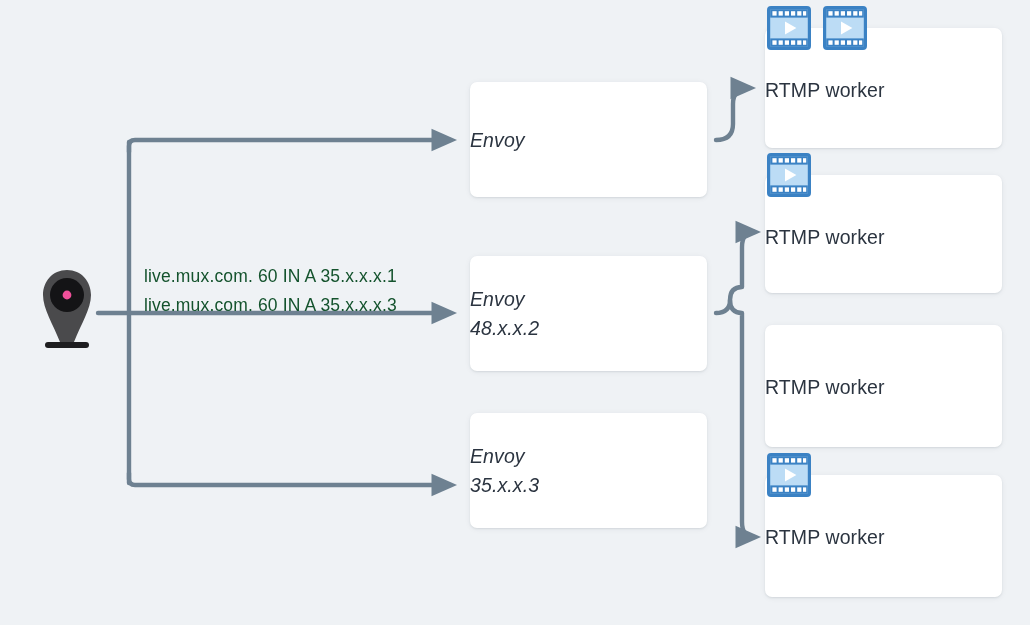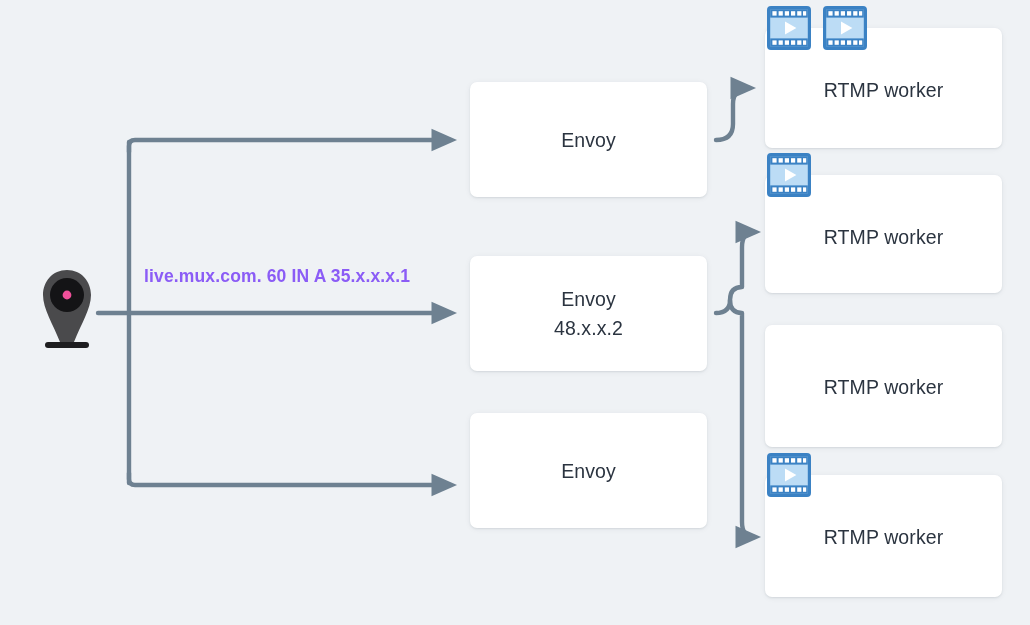--- a/index.html
+++ b/index.html
@@ -43,29 +43,29 @@
     position: absolute;
     background: #ffffff;
     border-radius: 7px;
     box-shadow: 0 1px 2px rgba(36, 48, 62, 0.10),
                 0 1px 6px rgba(36, 48, 62, 0.06);
   }
   .card-label {
     position: absolute;
     left: 0;
     right: 0;
-    text-align: center;
     font-size: 19.5px;
     line-height: 29px;
     color: #2b3440;
     letter-spacing: 0.1px;
   }
   .envoy .card-label {
     top: 50%;
     transform: translateY(-50%);
+    font-style: italic;
   }
 
   .envoy-1 { left: 470px; top: 82px;  width: 237px; height: 115px; }
   .envoy-2 { left: 470px; top: 256px; width: 237px; height: 115px; }
   .envoy-3 { left: 470px; top: 413px; width: 237px; height: 115px; }
 
   .worker-1 { left: 765px; top: 28px;  width: 237px; height: 120px; }
   .worker-2 { left: 765px; top: 175px; width: 237px; height: 118px; }
   .worker-3 { left: 765px; top: 325px; width: 237px; height: 122px; }
   .worker-4 { left: 765px; top: 475px; width: 237px; height: 122px; }
@@ -93,24 +93,23 @@
   
   .dns-block {
     position: absolute;
     left: 144px;
     top: 262px;
     width: 320px;
   }
   .dns-line {
     font-size: 17.5px;
     line-height: 29px;
-    color: #8b5cf6;
+    color: #14532d;
     white-space: nowrap;
     letter-spacing: 0.15px;
-    font-weight: bold;
   }
 </style>
 </head>
 <body>
 
 <div id="canvas">
 
   <svg id="wires" viewBox="0 0 1030 625">
     <defs>
       <marker id="arrowhead" markerWidth="7" markerHeight="7" refX="4.6" refY="3" orient="auto" markerUnits="strokeWidth">
@@ -146,38 +145,40 @@
                C17,56 7,41 7,27
                C7,13.5 16.5,2 31,2 Z" fill="#4a4a4c"></path>
       <circle cx="31" cy="27" r="17" fill="#141416"></circle>
       <circle cx="31" cy="27" r="4.4" fill="#f0509a"></circle>
       <rect x="9" y="74" width="44" height="6" rx="3" fill="#1e1e20"></rect>
     </svg>
   </div>
 
   <div class="dns-block">
     <div class="dns-line">live.mux.com. 60 IN A 35.x.x.x.1</div>
+    <div class="dns-line">live.mux.com. 60 IN A 35.x.x.x.3</div>
   </div>
 
   <div class="card envoy envoy-1">
     <div class="card-label">
       <div>Envoy</div>
     </div>
   </div>
 
   <div class="card envoy envoy-2">
     <div class="card-label">
       <div>Envoy</div>
       <div>48.x.x.2</div>
     </div>
   </div>
 
   <div class="card envoy envoy-3">
     <div class="card-label">
       <div>Envoy</div>
+      <div>35.x.x.3</div>
     </div>
   </div>
 
   <div class="card worker worker-1">
     <div class="icon-row">
       <span class="film-icon">
         <svg viewBox="0 0 44 44" width="44" height="44">
           <rect x="1.6" y="1.6" width="40.8" height="40.8" rx="2.4" fill="#bcdcf5" stroke="#3b82c4" stroke-width="3.2"></rect>
           <rect x="3.2" y="3.2" width="37.6" height="8.4" fill="#3b82c4"></rect>
           <rect x="3.2" y="32.4" width="37.6" height="8.4" fill="#3b82c4"></rect>

